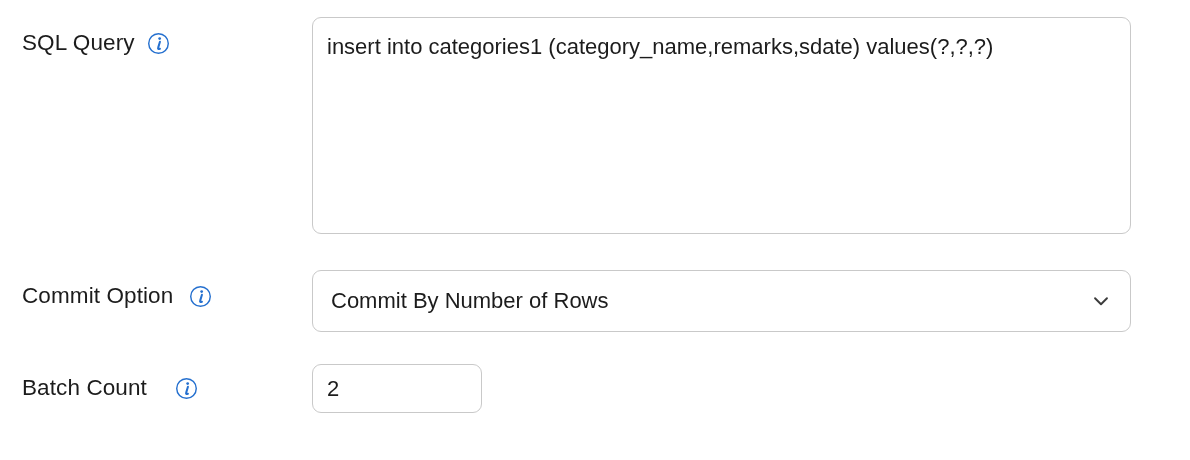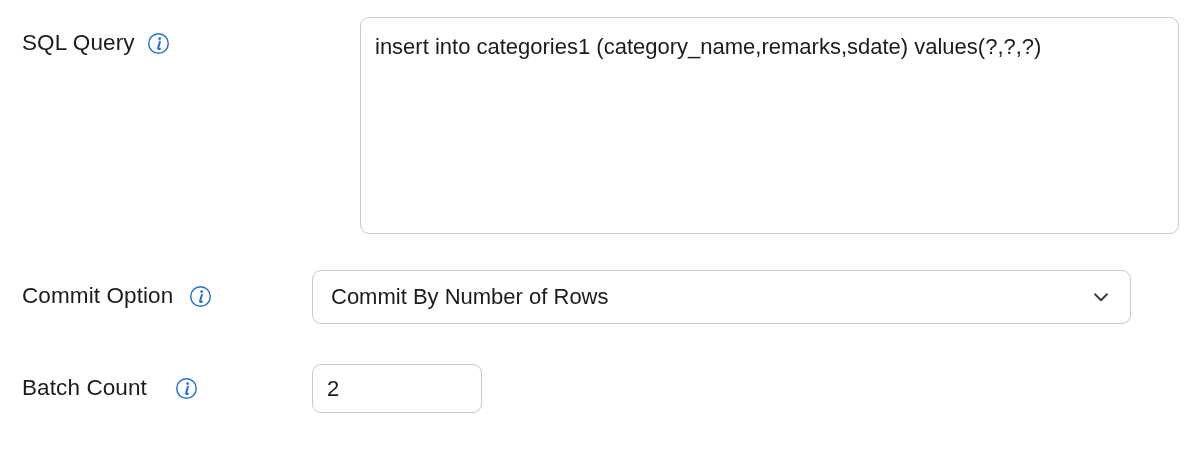--- a/index.html
+++ b/index.html
@@ -69,27 +69,26 @@
     padding: 13px 14px 0 14px;
     font-family: "Liberation Sans", sans-serif;
     font-size: 22px;
     line-height: 31px;
     color: #1c1c1c;
     white-space: pre-wrap;
     word-break: break-word;
     overflow: hidden;
     resize: none;
     outline: none;
-    margin-left: 48px;
   }
 
   .commit-select {
     top: 270px;
     width: 819px;
-    height: 54px;
+    height: 62px;
     display: flex;
     align-items: center;
     padding: 0 16px 0 18px;
     font-size: 22px;
     color: #1c1c1c;
     cursor: pointer;
   }
   .select-value {
     flex: 1 1 auto;
     overflow: hidden;

